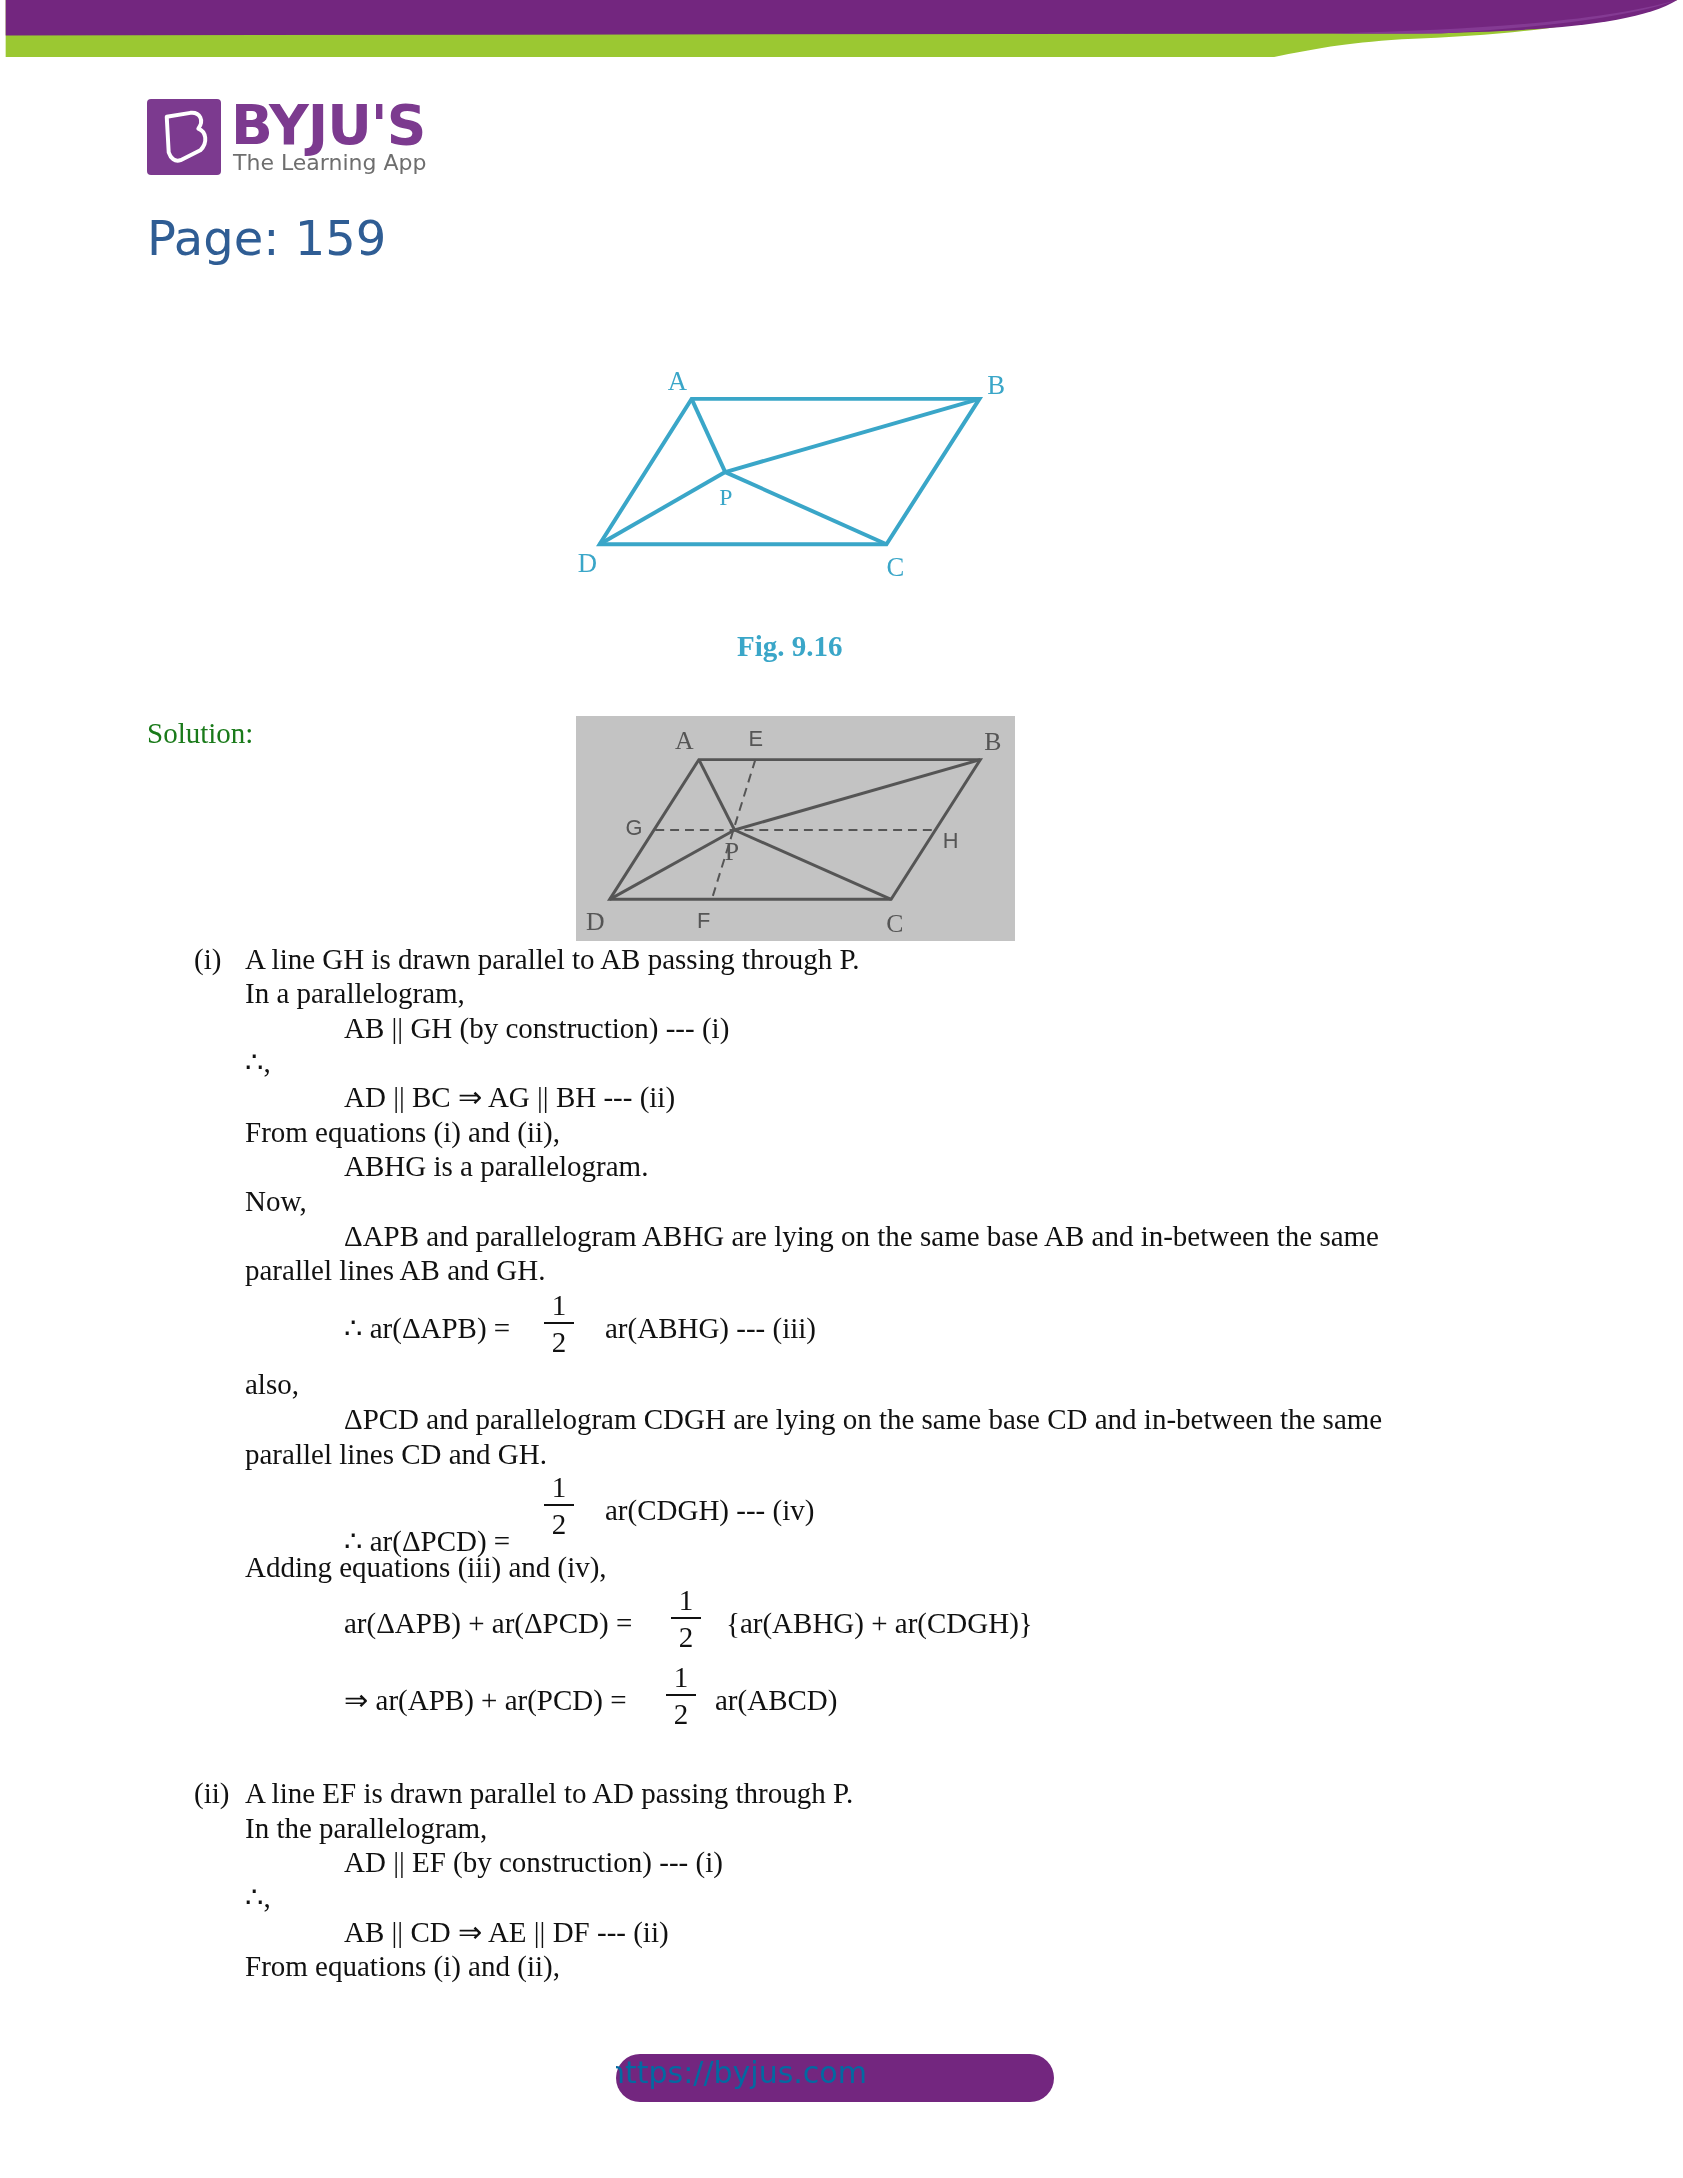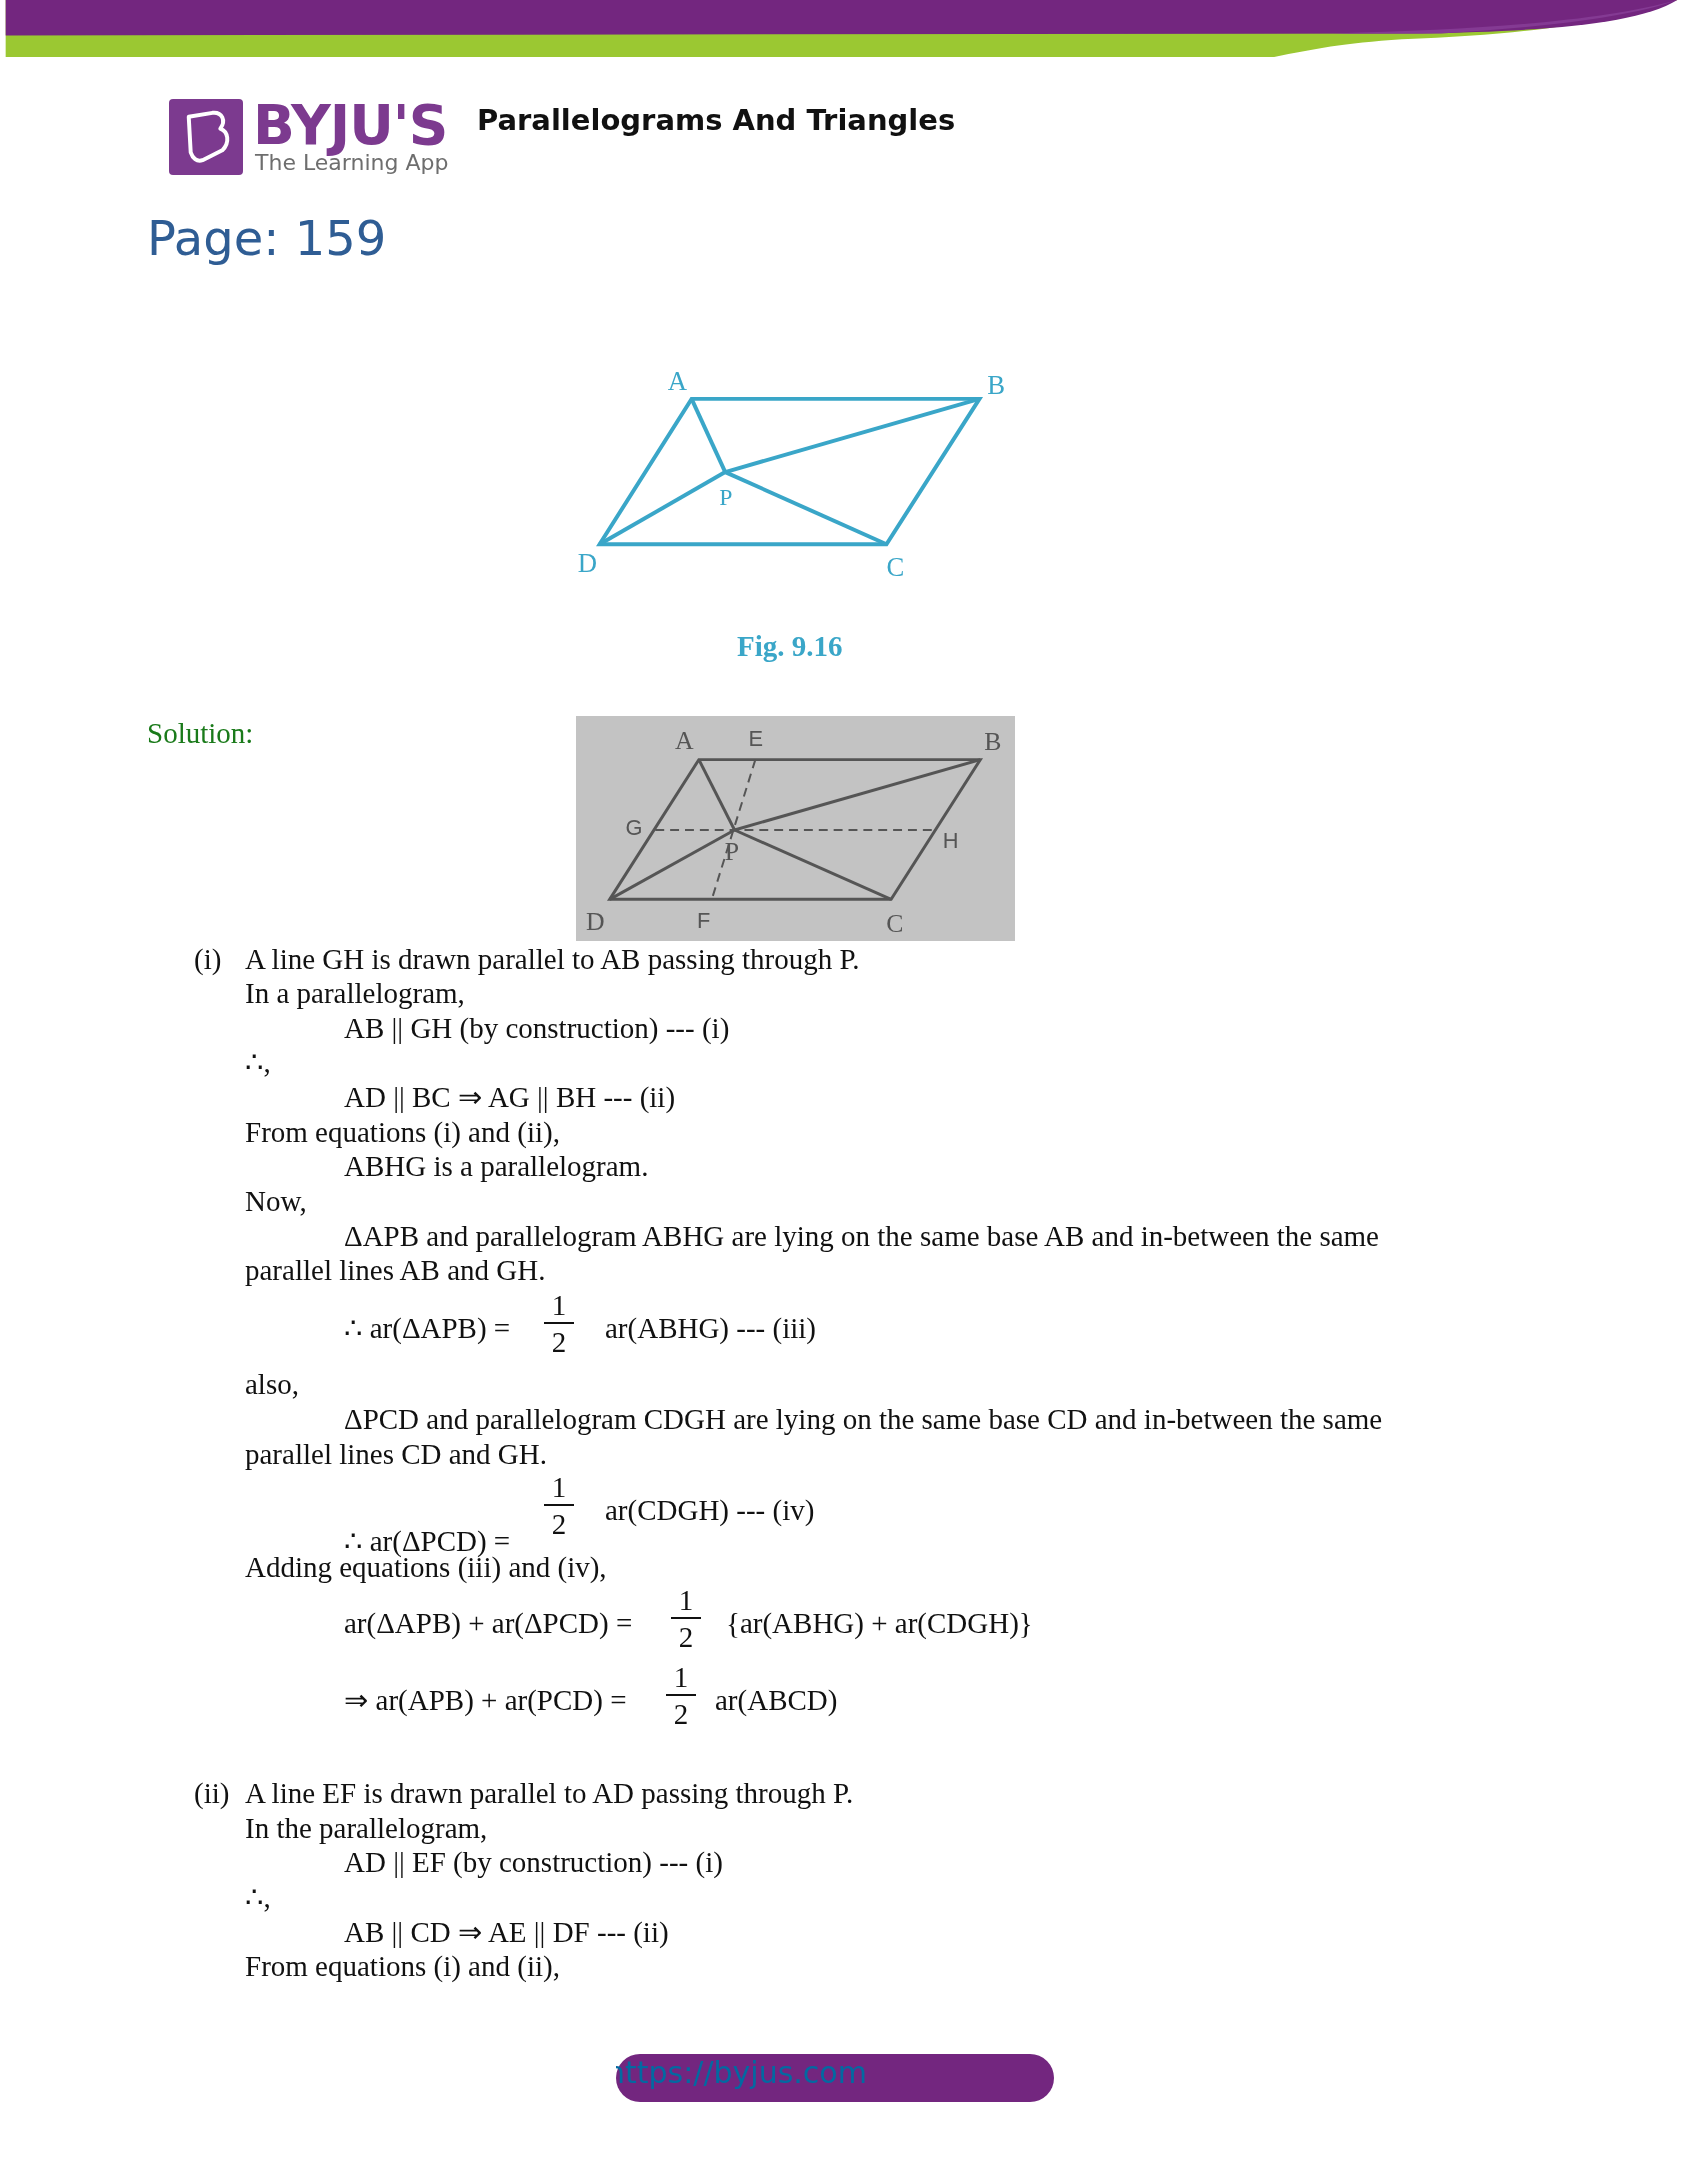--- a/index.html
+++ b/index.html
@@ -3,21 +3,21 @@
 <meta charset="utf-8">
 <style>
   html, body { margin: 0; padding: 0; }
   body {
     width: 1683px; height: 2178px; position: relative; overflow: hidden;
     background: #ffffff;
     font-family: "Liberation Serif", serif;
     color: #111;
   }
   .banner { position: absolute; left: 0; top: 0; width: 1683px; height: 59px; }
-  .logo { position: absolute; left: 147px; top: 99px; width: 282px; height: 79px; margin-left: 22px; }
+  .logo { position: absolute; left: 147px; top: 99px; width: 282px; height: 79px; }
   .logo-box {
     position: absolute; left: 0; top: 0; width: 74px; height: 76px;
     background: #7c3a8f; border-radius: 4px;
   }
   .logo-box svg { position: absolute; left: 0; top: 0; }
   .logo-word {
     position: absolute; left: 84px; top: -8px;
     font-family: "DejaVu Sans", sans-serif; font-weight: bold;
     font-size: 55px; color: #7c3a8f; letter-spacing: -1px; line-height: 69px;
   }
@@ -74,21 +74,20 @@
   <div class="logo-box">
     <svg width="74" height="76" viewBox="0 0 75 77">
       <path d="M20 18 L44 14 C54 13 58 22 52 30 C60 33 62 44 54 52 L34 62 C28 64 24 60 22 54 Z" fill="none" stroke="#ffffff" stroke-width="4" stroke-linejoin="round"></path>
     </svg>
   </div>
   <div class="logo-word">BYJU'S</div>
   <div class="logo-tag">The Learning App</div>
 </div>
 
 <div class="doc-title">
-  <div>Parallelograms And Triangles</div>
 </div>
 
 <div class="exercise">
   <span>Page: 159</span>
 </div>
 
 <svg class="fig1" width="455" height="248" viewBox="0 0 460 250" font-family="Liberation Serif, serif" font-size="27" fill="#3aa6c8">
   <g stroke="#3aa6c8" stroke-width="4" fill="none">
     <polygon points="129,43 420,43 326,190 36,190"></polygon>
     <line x1="129" y1="43" x2="163" y2="117"></line>

